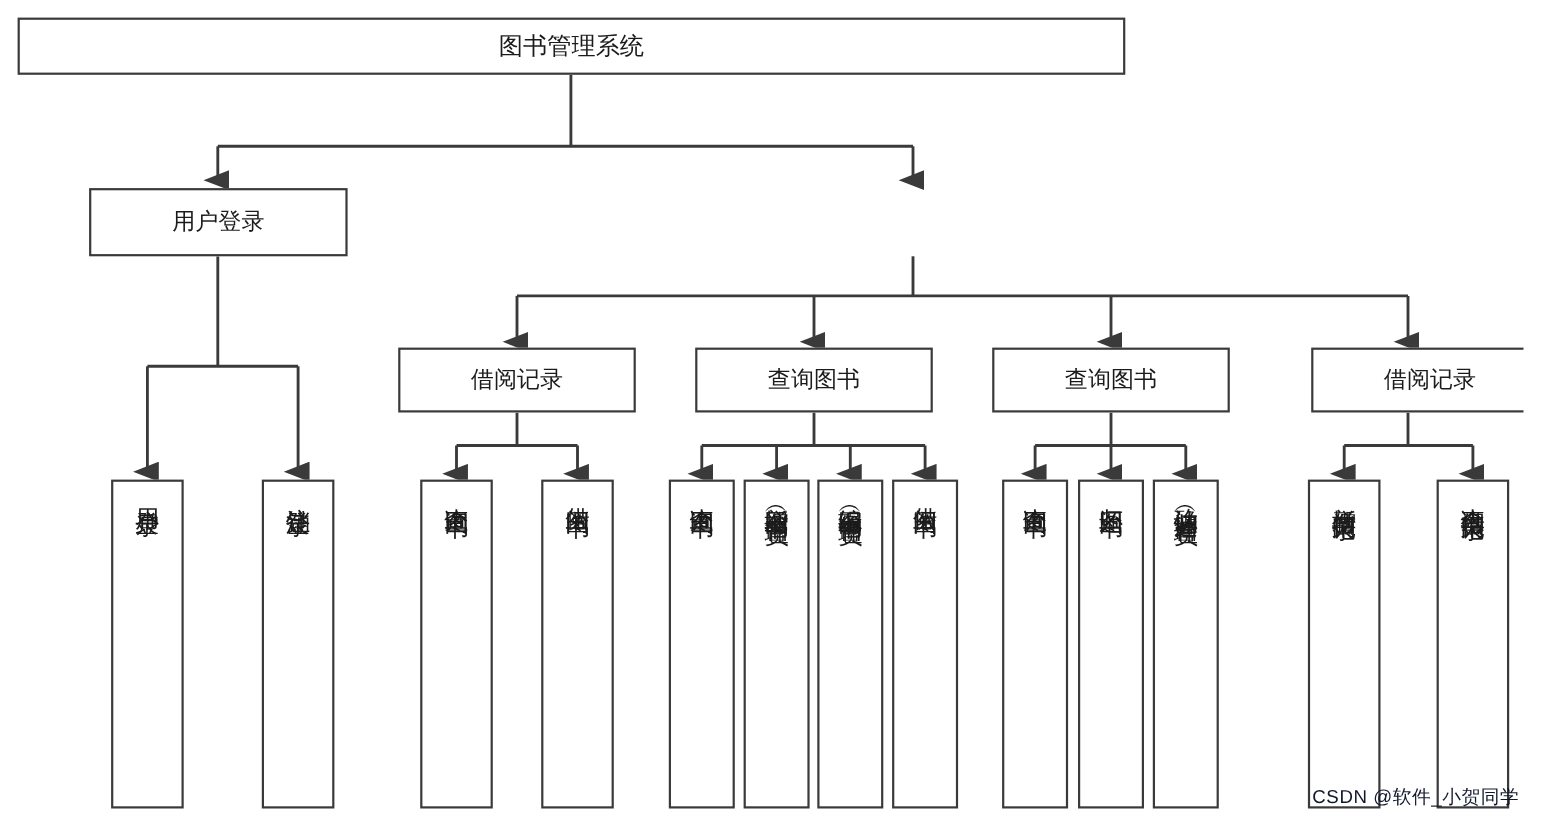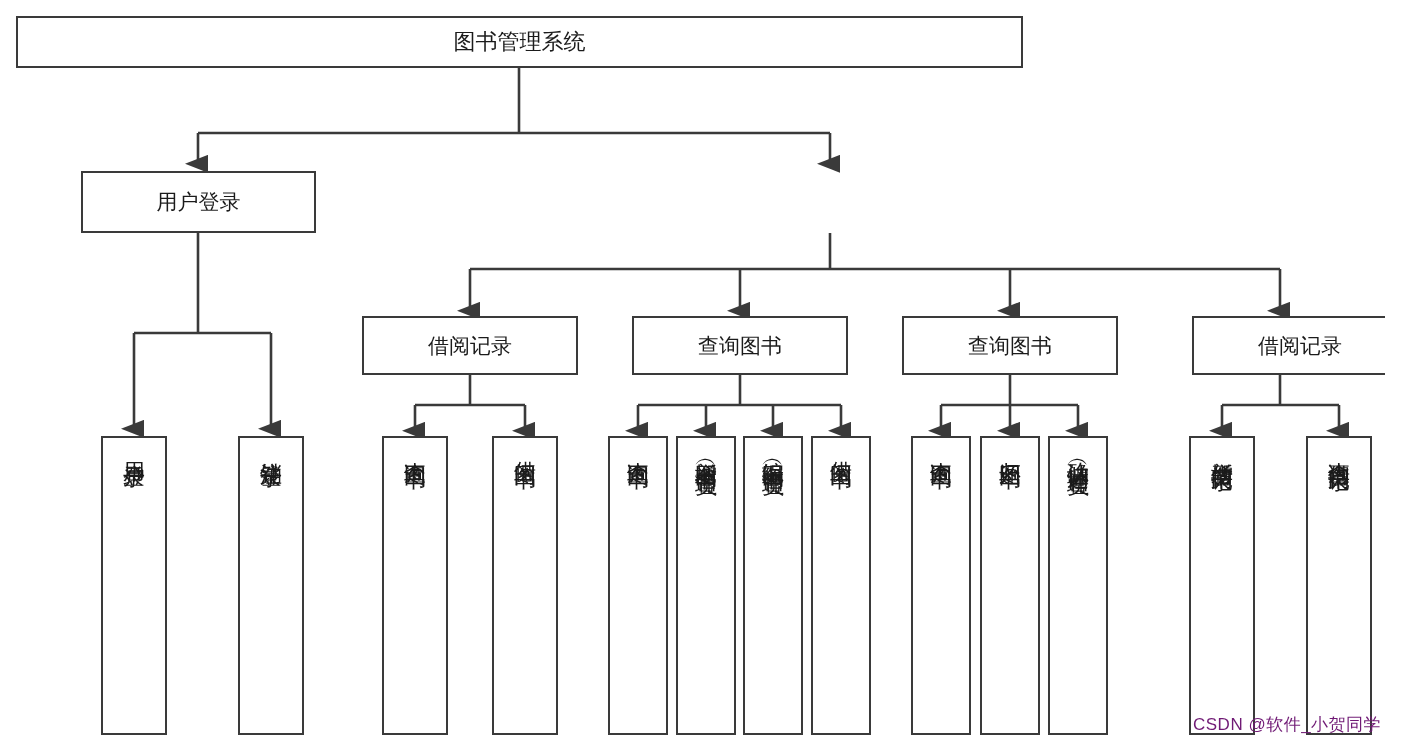--- a/index.html
+++ b/index.html
@@ -54,21 +54,21 @@
     font-size: 22px;
     letter-spacing: 2px;
     line-height: 1;
     white-space: nowrap;
   }
   .watermark {
     position: absolute;
     left: 1193px;
     top: 713px;
     font-size: 17px;
-    color: #701a75;
+    color: #0f172a;
     white-space: nowrap;
     letter-spacing: 0.5px;
   }
 </style>
 </head>
 <body>
 
 <div id="canvas">
 
   <svg class="connectors" viewBox="0 0 1405 747" xmlns="http://www.w3.org/2000/svg">

